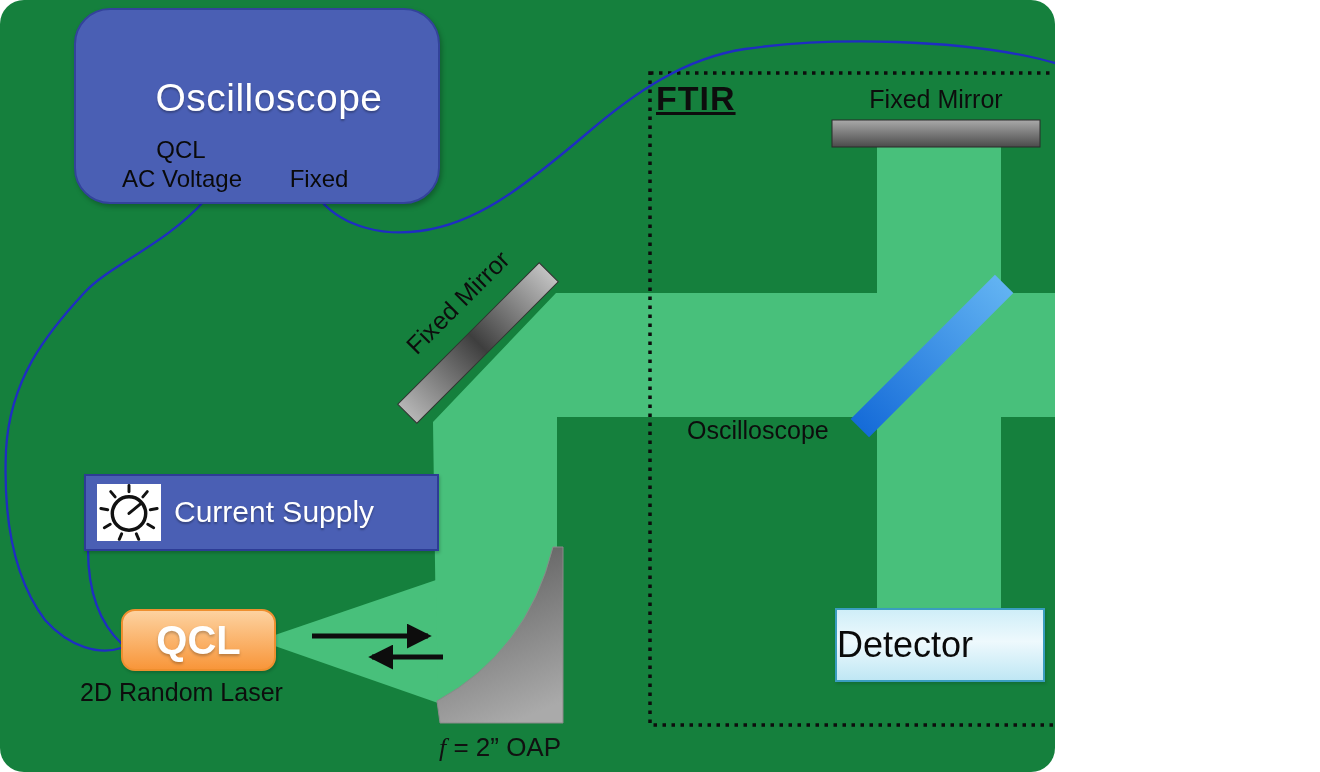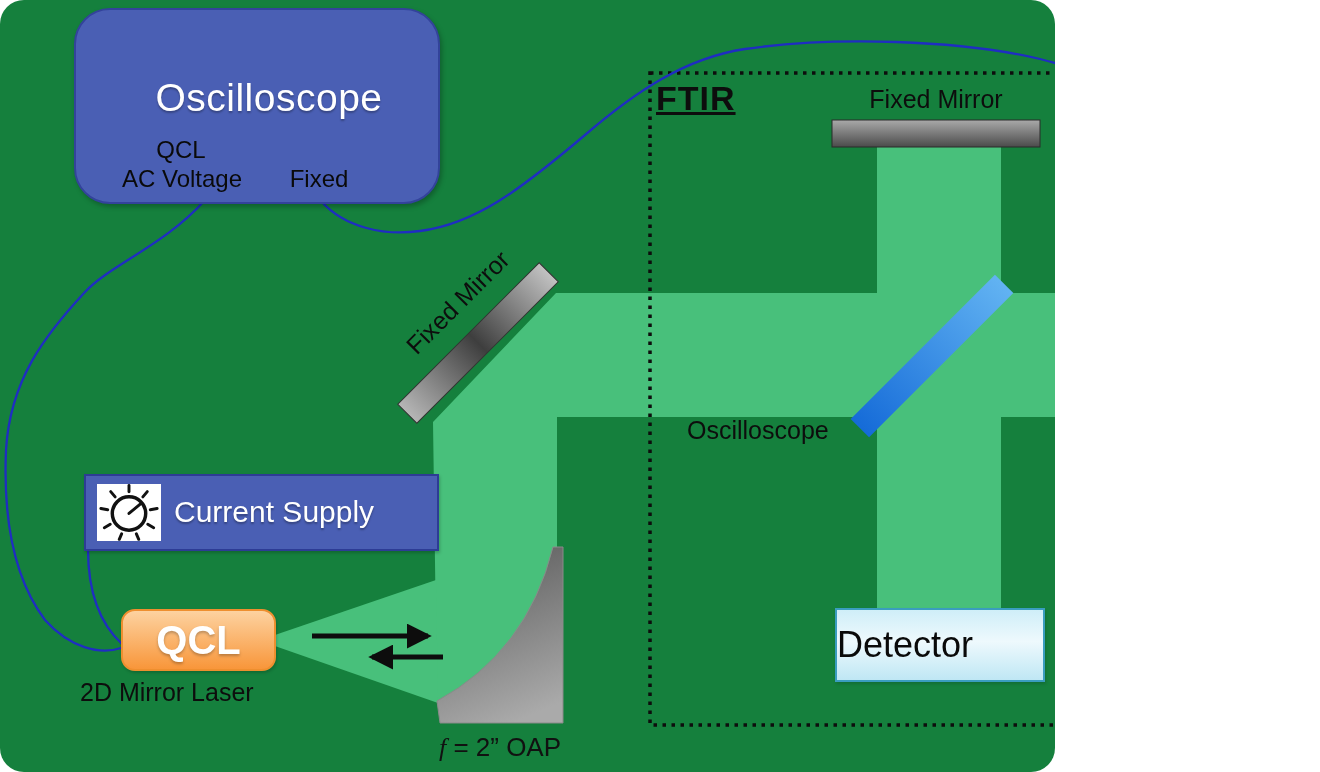--- a/index.html
+++ b/index.html
@@ -120,21 +120,21 @@
           <line x1="17.9" y1="13.1" x2="13.4" y2="7.8"></line>
         </g>
       </svg>
     </div>
     <div class="cslabel">Current Supply</div>
   </div>
 
   <div class="qclbox">
     <div class="qcllabel">QCL</div>
   </div>
-  <div class="lbl" style="left:80px;top:678px;">2D Mirror Laser</div>
+  <div class="lbl" style="left:80px;top:678px;">2D Random Laser</div>
 
   <div class="oaplbl">
     <span class="it">f</span><span> = 2” OAP</span>
   </div>
 
   <div class="lbl" style="left:656px;top:79px;font-size:34px;font-weight:bold;letter-spacing:1px;text-decoration:underline;">FTIR</div>
 
   <div class="lbl center" style="left:832px;top:85px;width:208px;">Fixed Mirror</div>
 
   <div class="lbl center rot45" style="left:348px;top:288px;width:220px;">Fixed Mirror</div>

